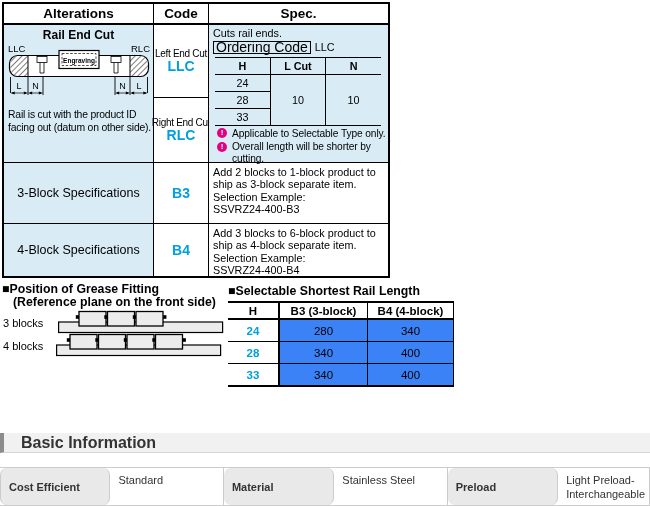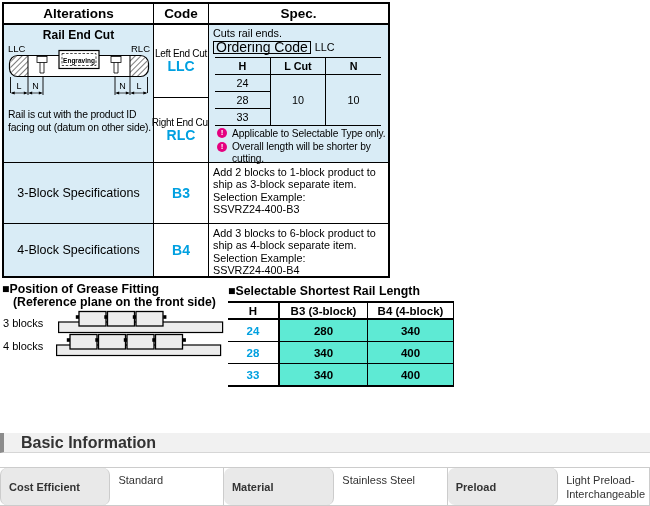--- a/index.html
+++ b/index.html
@@ -72,21 +72,21 @@
   .rl-heading { position:absolute; left:228px; top:284px; font-weight:bold; font-size:12.3px; }
   table.rl-table { position:absolute; left:228px; top:301px; border-collapse:collapse;
                    border-top:2px solid #000; border-bottom:2px solid #000; }
   .rl-table th { font-size:11.5px; font-weight:bold; height:15px; border-bottom:2px solid #000; text-align:center; padding:0; }
   .rl-table td { font-size:11.5px; height:21px; text-align:center; padding:0; }
   .rl-table tbody tr + tr td { border-top:1px solid #000; }
   .rl-c1 { width:50px; border-right:2px solid #000; }
   .rl-c2 { width:87px; border-right:1px solid #000; }
   .rl-c3 { width:85px; border-right:1px solid #000; }
   td.rl-c1 { color:#00a0e0; font-weight:bold; }
-  td.rl-c2, td.rl-c3 { background:#5eead4;font-weight:bold; }
+  td.rl-c2, td.rl-c3 { background:#3b82f6; }
 
   
   .bi-bar { position:absolute; left:0; top:433px; width:650px; height:20px; box-sizing:border-box;
             background:#f1f1f1; border-left:4px solid #8c8c8c; border-bottom:1px solid #d6d6d6;
             display:flex; align-items:center; }
   .bi-title { font-size:16px; font-weight:bold; color:#333; padding-left:17px; }
   .bi-table { position:absolute; left:0; top:467px; width:650px; height:39px; box-sizing:border-box;
               display:flex; border-top:1px solid #ccc; border-bottom:1px solid #ccc; font-size:11px; color:#333; }
   .bi-cell { box-sizing:border-box; border-right:1px solid #ccc; }
   .bi-cell:first-child { border-left:1px solid #ccc; }

